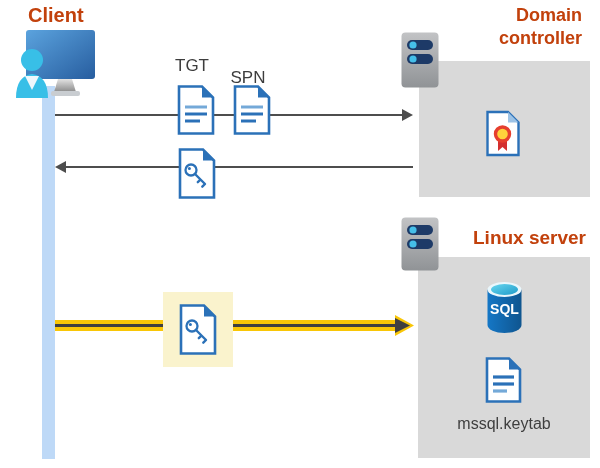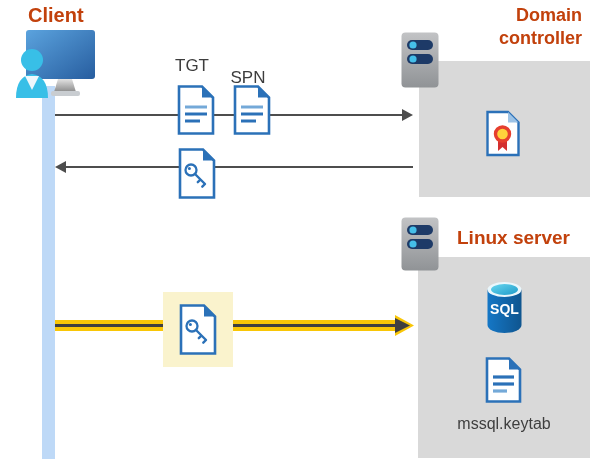--- a/index.html
+++ b/index.html
@@ -115,21 +115,21 @@
     <rect x="6" y="22" width="26" height="10" rx="5" fill="#1d3a67"></rect>
     <circle cx="12" cy="27" r="3.6" fill="#45bfe9"></circle>
   </svg>
   <svg class="abs icon" style="left:485px;top:110px;" width="36" height="47" viewBox="0 0 36 47">
     <path d="M2.5 2 H23 L33.5 12.5 V45 H2.5 Z" fill="#ffffff" stroke="#2b71b8" stroke-width="2.4"></path>
     <polygon points="23,2 33.5,12.5 23,12.5" fill="#9dc3e6"></polygon>
     <path d="M13 28 V41 L17.5 37 L22 41 V28 Z" fill="#d32f2f"></path>
     <circle cx="17.5" cy="24" r="7" fill="#ffd23c" stroke="#e63f2e" stroke-width="3.4"></circle>
   </svg>
 
-  <div class="abs title" style="left:457px;top:226px;font-size:19px;white-space:nowrap;">Linux server</div>
+  <div class="abs title" style="left:473px;top:226px;font-size:19px;white-space:nowrap;">Linux server</div>
   <svg class="abs icon" style="left:401px;top:217px;" width="38" height="54" viewBox="0 0 38 54">
     <defs>
       <linearGradient id="srv2" x1="0" y1="0" x2="0" y2="1">
         <stop offset="0" stop-color="#c2c3c5"></stop>
           <stop offset="1" stop-color="#909396"></stop>
       </linearGradient>
     </defs>
     <rect x="0.5" y="0.5" width="37" height="53" rx="4" fill="url(#srv2)"></rect>
     <rect x="6" y="8" width="26" height="10" rx="5" fill="#1d3a67"></rect>
     <circle cx="12" cy="13" r="3.6" fill="#45bfe9"></circle>

